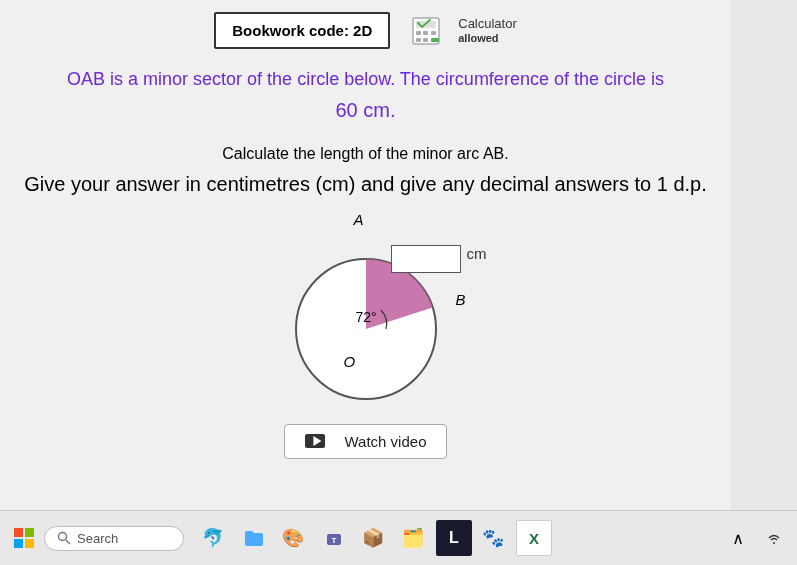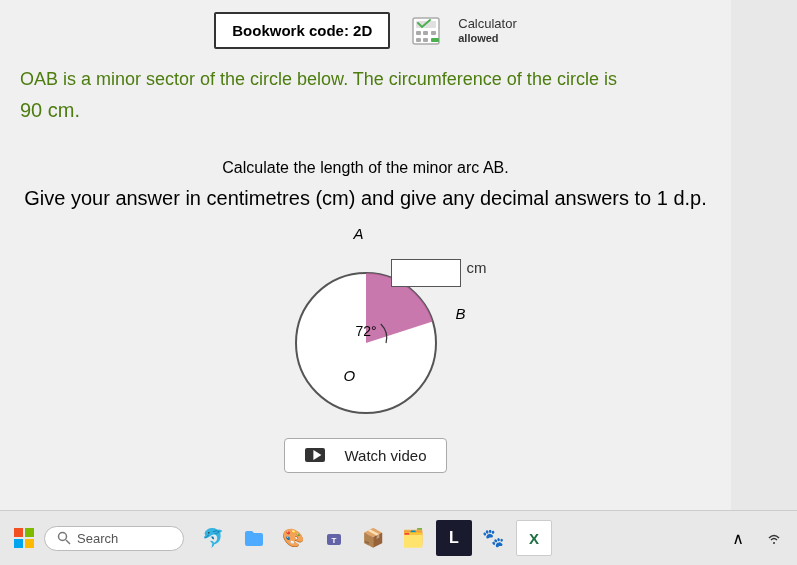--- a/index.html
+++ b/index.html
@@ -40,25 +40,25 @@
 
     .calculator-allowed {
       display: flex;
       align-items: center;
       gap: 16px;
       font-size: 14px;
       color: #333;
     }
 
     .question-text {
-      text-align: left;
+      text-align: center;
       font-size: 18px;
       line-height: 1.6;
-      margin-bottom: 28px;
-      color: #4d7c0f;
+      margin-bottom: 14px;
+      color: #6d28d9;
     }
 
     .sub-question {
       text-align: center;
       font-size: 16px;
       line-height: 1.7;
       color: #000000;
       margin-bottom: 18px;
     }
 
@@ -253,21 +253,21 @@
       </svg>
       <div>
         <div style="font-size:13px; line-height:1.2;">Calculator</div>
         <div style="font-size:11px; line-height:1.2;font-weight:bold;">allowed</div>
       </div>
     </div>
   </div>
 
   <div class="question-text">
     <div>OAB is a minor sector of the circle below. The circumference of the circle is</div>
-    <div style="font-size:20px;">90 cm.</div>
+    <div style="font-size:20px;">60 cm.</div>
   </div>
 
   <div class="sub-question">
     <div>Calculate the length of the minor arc AB.</div>
     <div style="font-size:20px;">Give your answer in centimetres (cm) and give any decimal answers to 1 d.p.</div>
   </div>
 
   <div class="diagram-area">
 
     <div style="display:flex; align-items:flex-start; gap: 10px; position:relative;">

